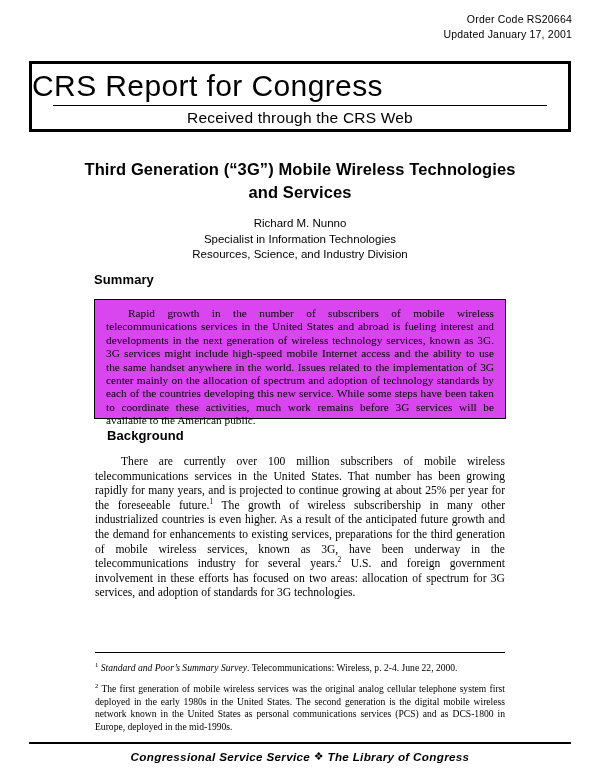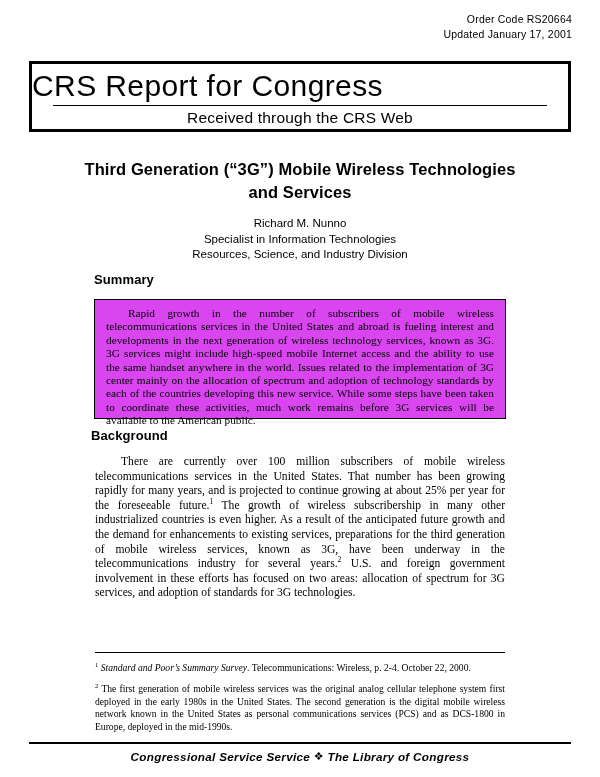--- a/index.html
+++ b/index.html
@@ -100,21 +100,21 @@
 
   
   .section-heading {
     position: absolute;
     font-family: "Liberation Sans", "DejaVu Sans", sans-serif;
     font-size: 13px;
     font-weight: bold;
     letter-spacing: 0.1px;
   }
   #summary-heading { left: 94px; top: 272px; }
-  #background-heading { left: 91px; top: 428px; }
+  #background-heading { left: 107px; top: 428px; }
 
   
   .summary-box {
     position: absolute;
     left: 94px;
     top: 299px;
     width: 412px;
     height: 120px;
     box-sizing: border-box;
     border: 1px solid #000000;
@@ -233,20 +233,20 @@
     <p class="summary-text">Rapid growth in the number of subscribers of mobile wireless telecommunications services in the United States and abroad is fueling interest and developments in the next generation of wireless technology services, known as 3G.  3G services might include high-speed mobile Internet access and the ability to use the same handset anywhere in the world.  Issues related to the implementation of 3G center mainly on the allocation of spectrum and adoption of technology standards by each of the countries developing this new service. While some steps have been taken to coordinate these activities, much work remains before 3G services will be available to the American public.</p>
   </div>
 
   <div class="section-heading" id="background-heading">Background</div>
 
   <p class="body-para"><span>There are currently over 100 million subscribers of mobile wireless telecommunications services in the United States.  That number has been growing rapidly for many years, and is projected to continue growing at about 25% per year for the foreseeable future.</span><sup>1</sup><span>  The growth of wireless subscribership in many other industrialized countries is even higher. As a result of the anticipated future growth and the demand for enhancements to existing services, preparations for the third generation of mobile wireless services, known as 3G, have been underway in the telecommunications industry for several years.</span><sup>2</sup><span>  U.S. and foreign government involvement in these efforts has focused on two areas: allocation of spectrum for 3G services, and adoption of standards for 3G technologies.</span></p>
 
   <div class="footnote-rule"></div>
 
   <div class="footnotes">
-    <p class="footnote"><sup>1</sup> <span class="fn-italic">Standard and Poor’s Summary Survey</span><span>. Telecommunications: Wireless, p. 2-4. October 22, 2000.</span></p>
+    <p class="footnote"><sup>1</sup> <span class="fn-italic">Standard and Poor’s Summary Survey</span><span>. Telecommunications: Wireless, p. 2-4. June 22, 2000.</span></p>
     <p class="footnote"><sup>2</sup><span> The first generation of mobile wireless services was the original analog cellular telephone system first deployed in the early 1980s in the United States.  The second generation is the digital mobile wireless network known in the United States as personal communications services (PCS) and as DCS-1800 in Europe, deployed in the mid-1990s.</span></p>
   </div>
 
   <div class="footer-rule"></div>
   <div class="footer-text"><span>Congressional Service Service</span> <span class="footer-diamond">❖</span> <span>The Library of Congress</span></div>
 
 </div>
 
 </body></html>

